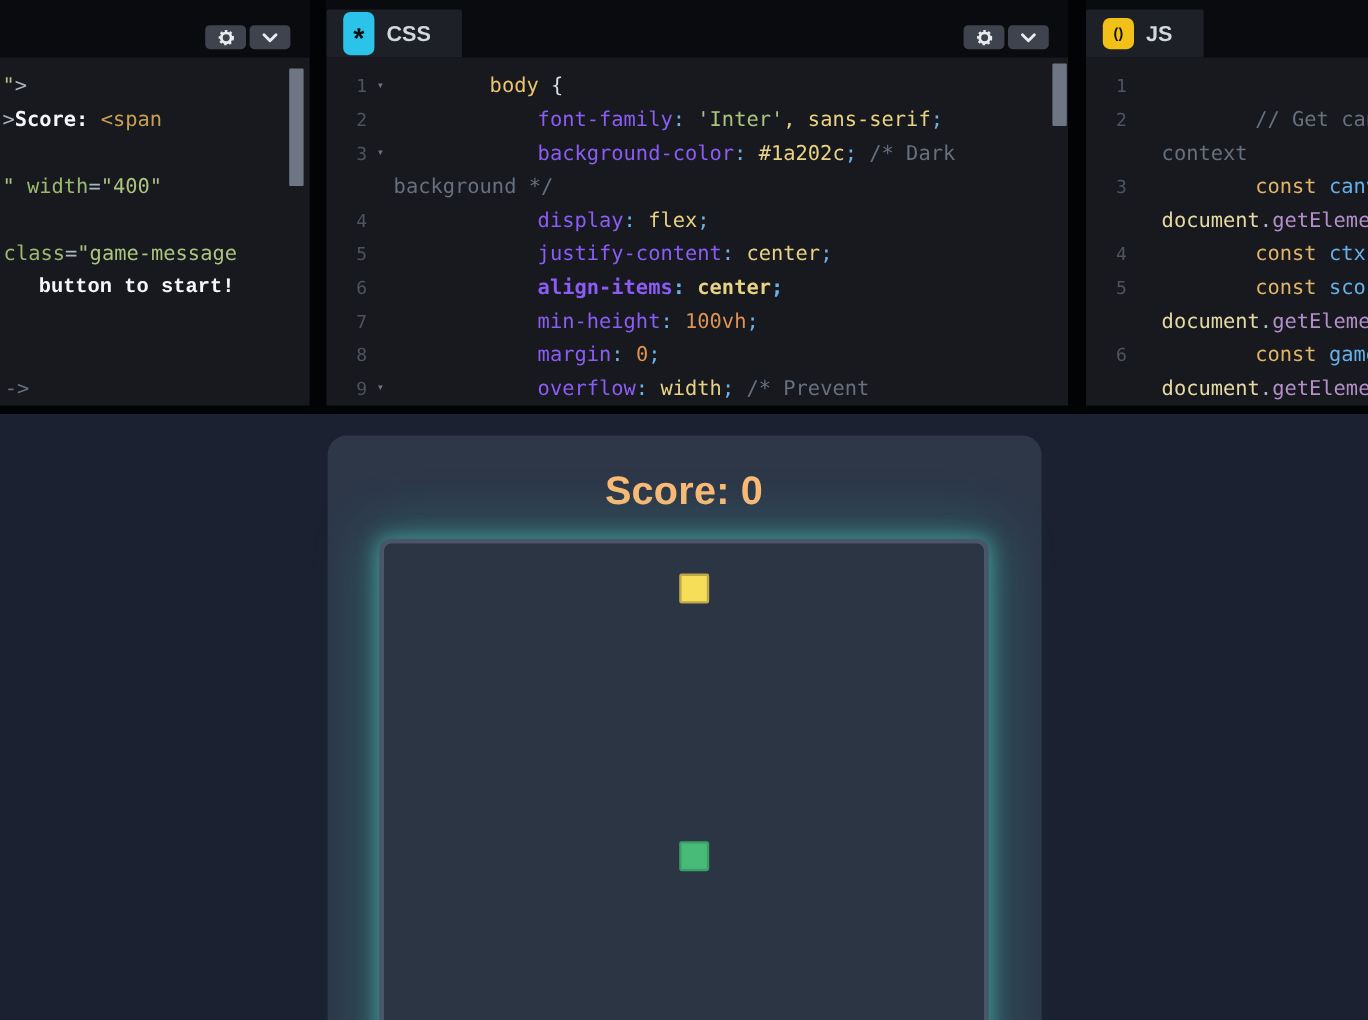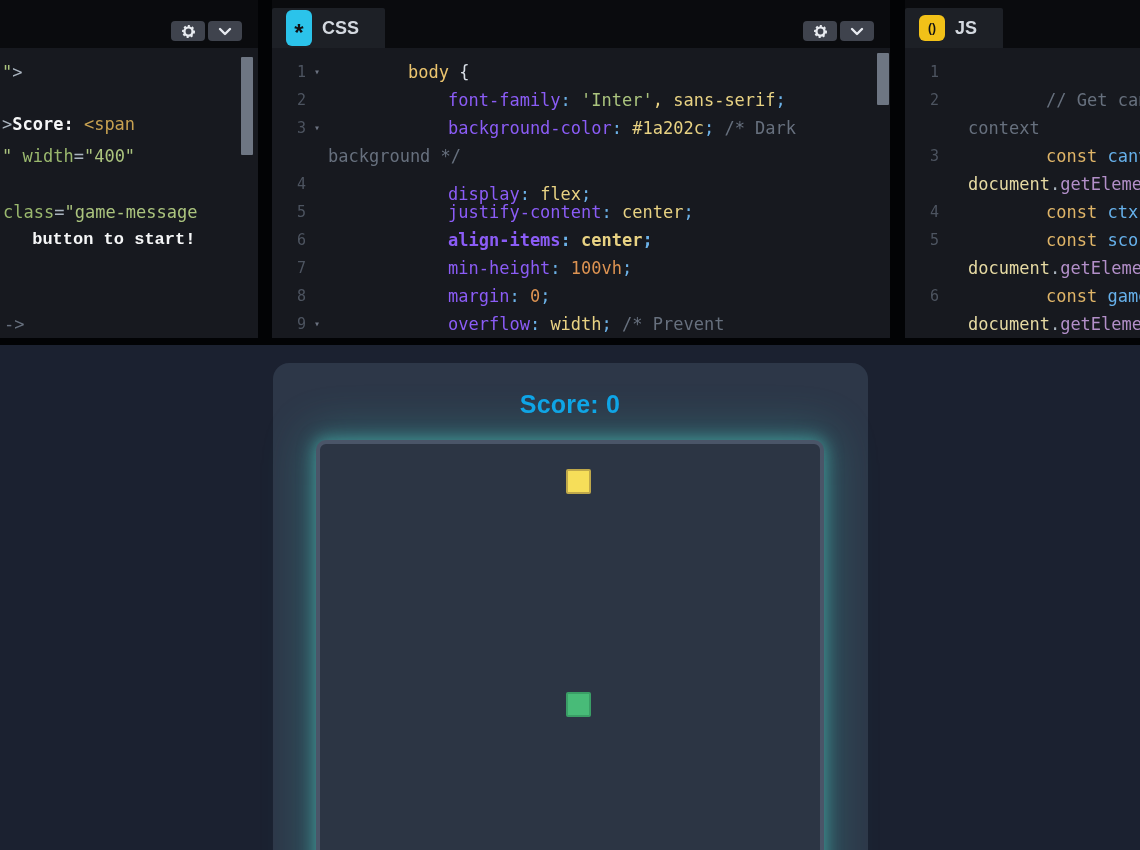--- a/index.html
+++ b/index.html
@@ -55,22 +55,22 @@
   .tok-obj{color:#e6daa3}
 
   .vscrollbar{position:absolute;width:12px;background:#6e7683;border-radius:1px;}
   .sb-html{right:5px;top:57px;height:98px;}
   .sb-css{right:1px;top:53px;height:52px;}
 
   
   .preview{position:absolute;top:345px;left:0;width:1140px;height:505px;background:#1b2130;}
   .game-container{position:relative;width:595px;height:560px;margin:18px auto 0;
                   background:#2d3748;border-radius:16px;}
-  .score{margin:0;padding-top:27px;text-align:center;color:#0ea5e9;
-         font-size:25px;font-weight:bold;letter-spacing:.2px;}
+  .score{margin:0;padding-top:27px;text-align:center;color:#fdba74;
+         font-size:33px;font-weight:bold;letter-spacing:.2px;}
   .game-canvas{position:relative;width:500px;height:500px;margin:21px auto 0;
                background:#2c3544;border:4px solid #4a5568;border-radius:10px;
                box-shadow:0 0 16px 2px rgba(79,209,197,.5),0 0 44px 10px rgba(56,178,172,.32);}
   .square{position:absolute;border:2px solid transparent;border-radius:2px;box-sizing:border-box;}
 </style>
 </head>
 <body>
 
 <div class="stage">
 
@@ -91,21 +91,21 @@
             <span>
               <svg width="14" height="9" viewBox="0 0 14 9">
                   <polyline points="2,2 7,7 12,2" fill="none" stroke="#e8ebf0" stroke-width="2.4" stroke-linecap="round" stroke-linejoin="round"></polyline>
                 </svg>
             </span>
           </button>
         </div>
       </div>
       <div class="code-area">
           <div class="code-row"><span class="code" style="padding-left: 2px;"><span class="tok-str">"</span><span class="tok-punc">&gt;</span></span></div>
-          <div class="code-row"><span class="code" style="padding-left: 2px; margin-top: 24px;"><span class="tok-punc">&gt;</span><span class="tok-text">Score: </span><span class="tok-tag">&lt;span</span></span></div>
+          <div class="code-row"><span class="code" style="padding-left: 2px;"><span class="tok-punc">&gt;</span><span class="tok-text">Score: </span><span class="tok-tag">&lt;span</span></span></div>
           <div class="code-row"><span class="code" style="padding-left: 2px;"></span></div>
           <div class="code-row"><span class="code" style="padding-left: 2px;"><span class="tok-str">" </span><span class="tok-attr">width</span><span class="tok-punc">=</span><span class="tok-str">"400"</span></span></div>
           <div class="code-row"><span class="code" style="padding-left: 2px;"></span></div>
           <div class="code-row"><span class="code" style="padding-left: 3px;"><span class="tok-attr">class</span><span class="tok-punc">=</span><span class="tok-str">"game-message</span></span></div>
           <div class="code-row"><span class="code" style="padding-left: 22px; font-family: Liberation Mono, monospace;"><span class="tok-text"> button to start!</span></span></div>
           <div class="code-row"><span class="code" style="padding-left: 2px;"></span></div>
           <div class="code-row"><span class="code" style="padding-left: 2px;"></span></div>
           <div class="code-row"><span class="code" style="padding-left: 4px;"><span class="tok-com">-&gt;</span></span></div>
         </div>
       <div class="vscrollbar sb-html"></div>
@@ -135,21 +135,21 @@
                 </svg>
             </span>
           </button>
         </div>
       </div>
       <div class="code-area">
           <div class="code-row"><span class="ln">1</span><span class="fold">▾</span><span class="code" style="padding-left: 80px;"><span class="tok-sel">body</span><span class="tok-plain"> {</span></span></div>
           <div class="code-row"><span class="ln">2</span><span class="fold"></span><span class="code" style="padding-left: 120px;"><span class="tok-prop">font-family</span><span class="tok-colon">: </span><span class="tok-str">'Inter'</span><span class="tok-val">, sans-serif</span><span class="tok-colon">;</span></span></div>
           <div class="code-row"><span class="ln">3</span><span class="fold">▾</span><span class="code" style="padding-left: 120px;"><span class="tok-prop">background-color</span><span class="tok-colon">: </span><span class="tok-val">#1a202c</span><span class="tok-colon">; </span><span class="tok-com">/* Dark</span></span></div>
           <div class="code-row"><span class="ln"></span><span class="fold"></span><span class="code" style="padding-left: 0px;"><span class="tok-com">background */</span></span></div>
-          <div class="code-row"><span class="ln">4</span><span class="fold"></span><span class="code" style="padding-left: 120px; margin-top: 10px;"><span class="tok-prop">display</span><span class="tok-colon">: </span><span class="tok-val">flex</span><span class="tok-colon">;</span></span></div>
+          <div class="code-row"><span class="ln">4</span><span class="fold"></span><span class="code" style="padding-left: 120px;"><span class="tok-prop">display</span><span class="tok-colon">: </span><span class="tok-val">flex</span><span class="tok-colon">;</span></span></div>
           <div class="code-row"><span class="ln">5</span><span class="fold"></span><span class="code" style="padding-left: 120px;"><span class="tok-prop">justify-content</span><span class="tok-colon">: </span><span class="tok-val">center</span><span class="tok-colon">;</span></span></div>
           <div class="code-row"><span class="ln">6</span><span class="fold"></span><span class="code" style="padding-left: 120px; font-weight: bold;"><span class="tok-prop">align-items</span><span class="tok-colon">: </span><span class="tok-val">center</span><span class="tok-colon">;</span></span></div>
           <div class="code-row"><span class="ln">7</span><span class="fold"></span><span class="code" style="padding-left: 120px;"><span class="tok-prop">min-height</span><span class="tok-colon">: </span><span class="tok-num">100vh</span><span class="tok-colon">;</span></span></div>
           <div class="code-row"><span class="ln">8</span><span class="fold"></span><span class="code" style="padding-left: 120px;"><span class="tok-prop">margin</span><span class="tok-colon">: </span><span class="tok-num">0</span><span class="tok-colon">;</span></span></div>
           <div class="code-row"><span class="ln">9</span><span class="fold">▾</span><span class="code" style="padding-left: 120px;"><span class="tok-prop">overflow</span><span class="tok-colon">: </span><span class="tok-val">width</span><span class="tok-colon">; </span><span class="tok-com">/* Prevent</span></span></div>
         </div>
       <div class="vscrollbar sb-css"></div>
     </section>
 
     <div class="divider divider-2"></div>

